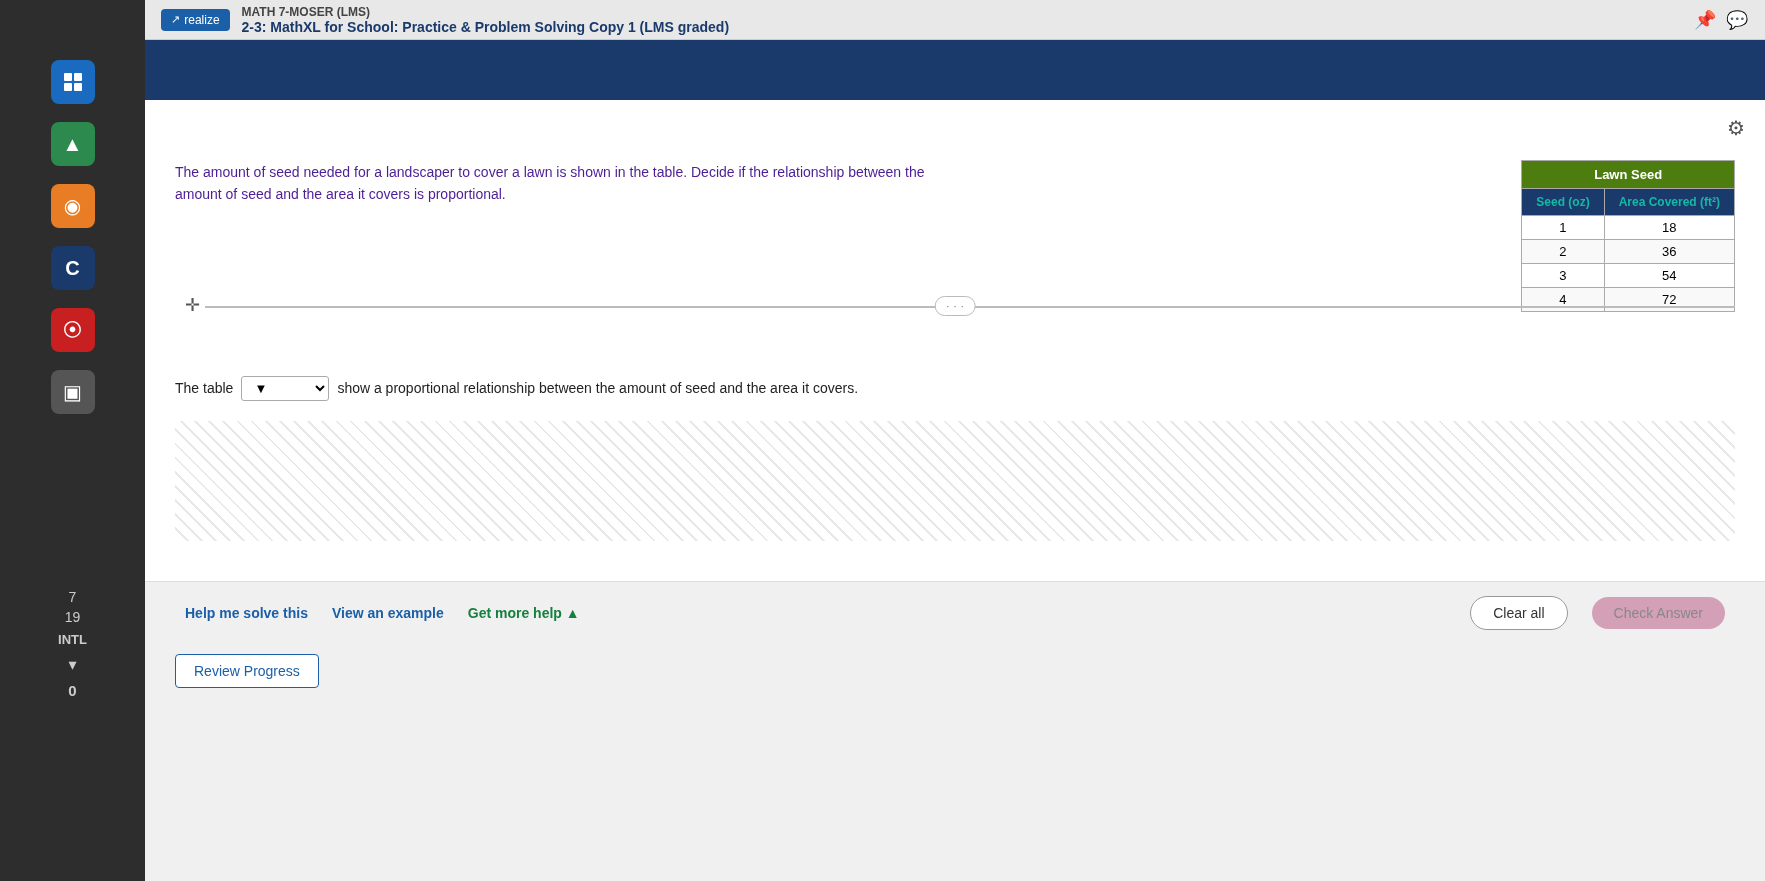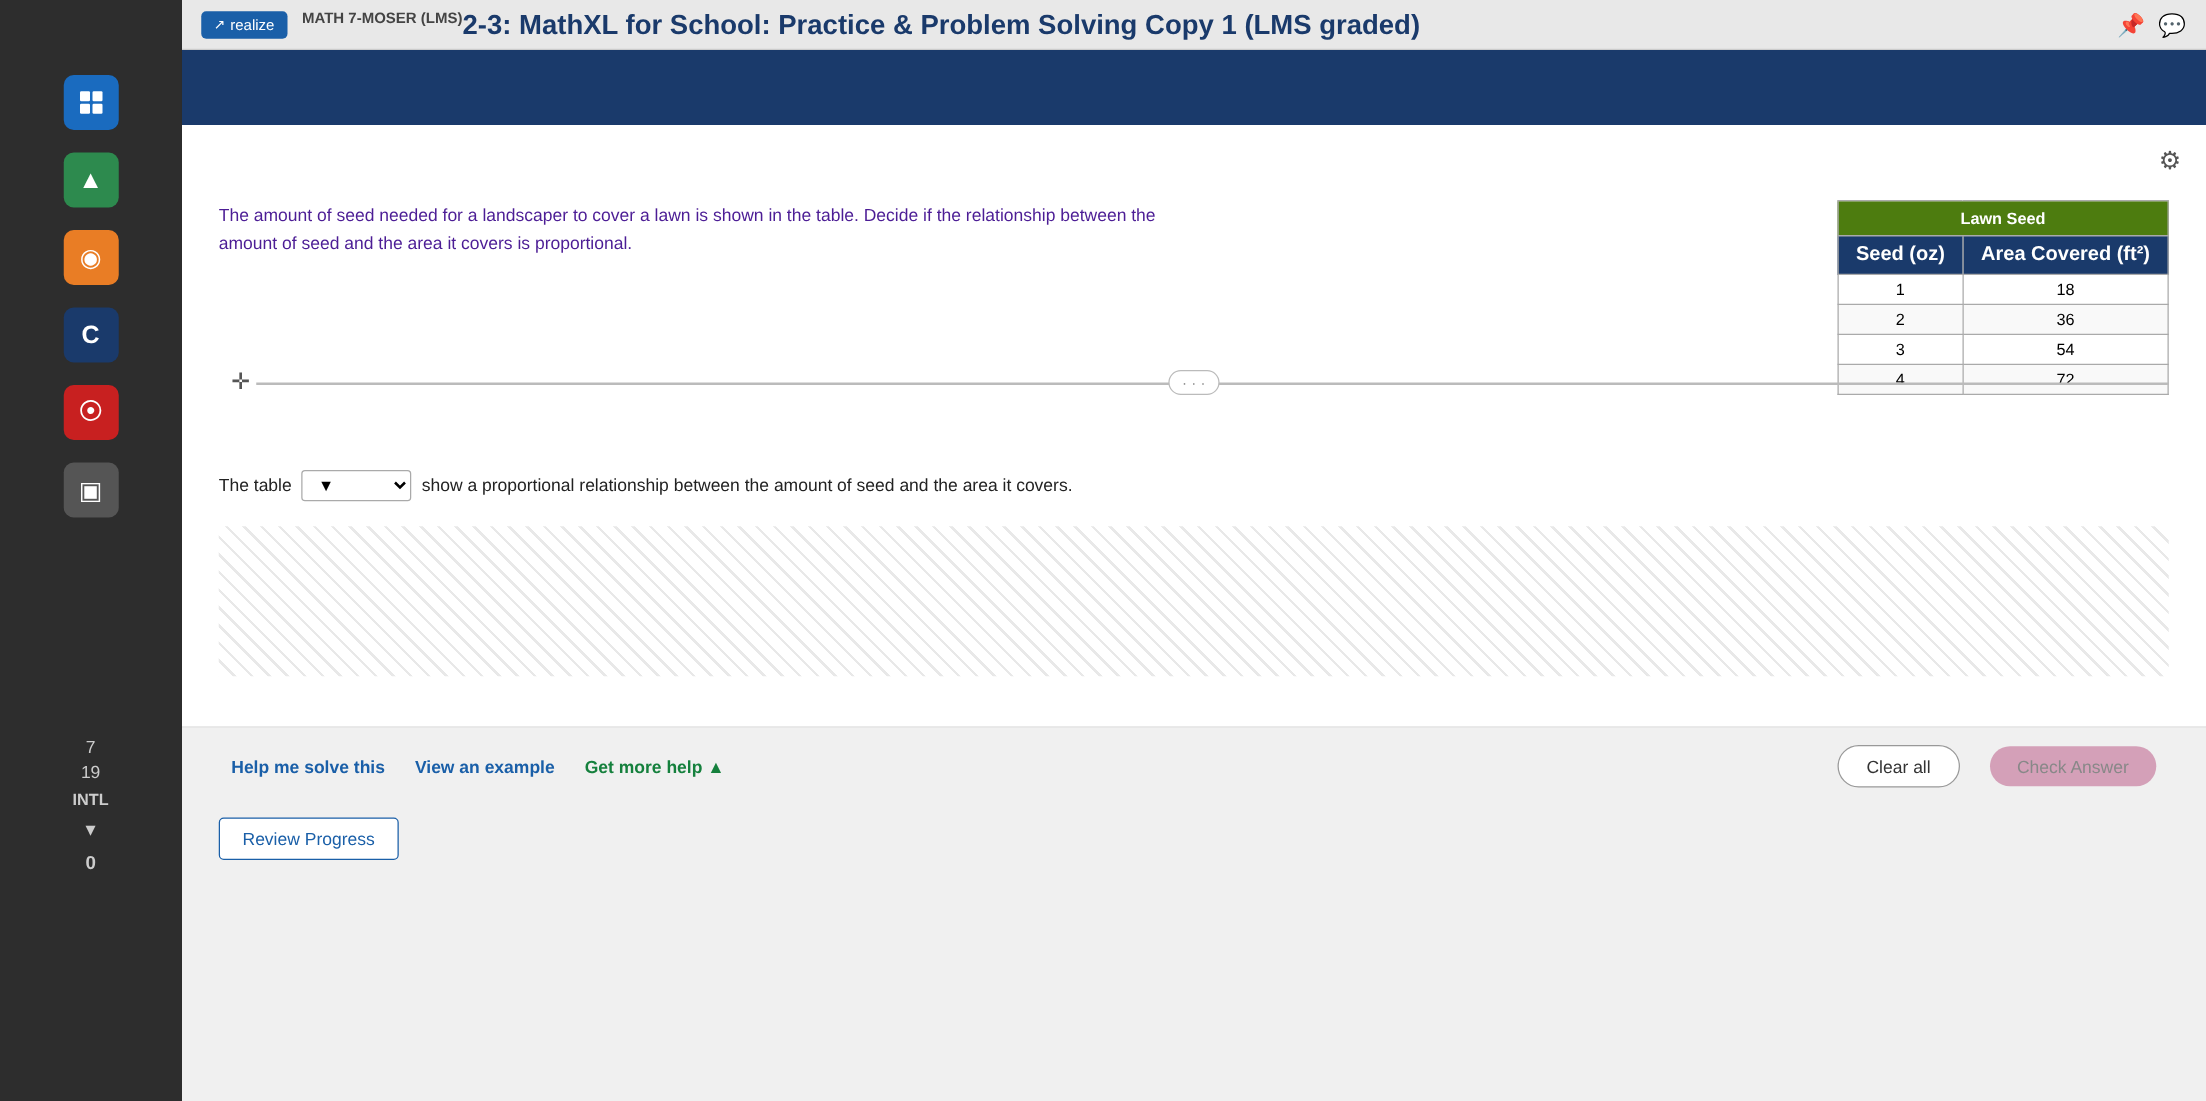--- a/index.html
+++ b/index.html
@@ -87,21 +87,21 @@
       gap: 4px;
     }
 
     .course-title {
       font-size: 12px;
       color: #444;
       font-weight: bold;
     }
 
     .assignment-title {
-      font-size: 22px;
+      font-size: 14px;
       font-weight: bold;
       color: #1a3a6b;
     }
 
     
     .header-area {
       background: #1a3a6b;
       height: 60px;
       display: flex;
       align-items: flex-end;
@@ -150,25 +150,25 @@
     .lawn-table th {
       background: #4d7c0f;
       color: white;
       text-align: center;
       padding: 6px 14px;
       border: 1px solid #aaa;
     }
 
     .lawn-table .col-header {
       background: #1a3a6b;
-      color: #ffffff;
+      color: #14b8a6;
       text-align: center;
       padding: 6px 14px;
       border: 1px solid #aaa;
-      font-size: 16px;
+      font-size: 12px;
     }
 
     .lawn-table td {
       text-align: center;
       padding: 4px 14px;
       border: 1px solid #aaa;
       background: white;
     }
 
     .lawn-table tr:nth-child(even) td {
@@ -404,21 +404,21 @@
   </div>
 </div>
 
 <div class="main-content">
 
   <div class="top-bar">
     <button class="realize-btn">
       <span style="font-size:11px;">↗</span>
       <span>realize</span>
     </button>
-    <div style="display:flex;flex-direction:row;">
+    <div style="display:flex;flex-direction:column;">
       <span class="course-title">MATH 7-MOSER (LMS)</span>
       <span class="assignment-title">2-3: MathXL for School: Practice &amp; Problem Solving Copy 1 (LMS graded)</span>
     </div>
     <div class="top-icons">
       <span class="top-icon">📌</span>
       <span class="top-icon">💬</span>
     </div>
   </div>
 
   <div class="header-area">

